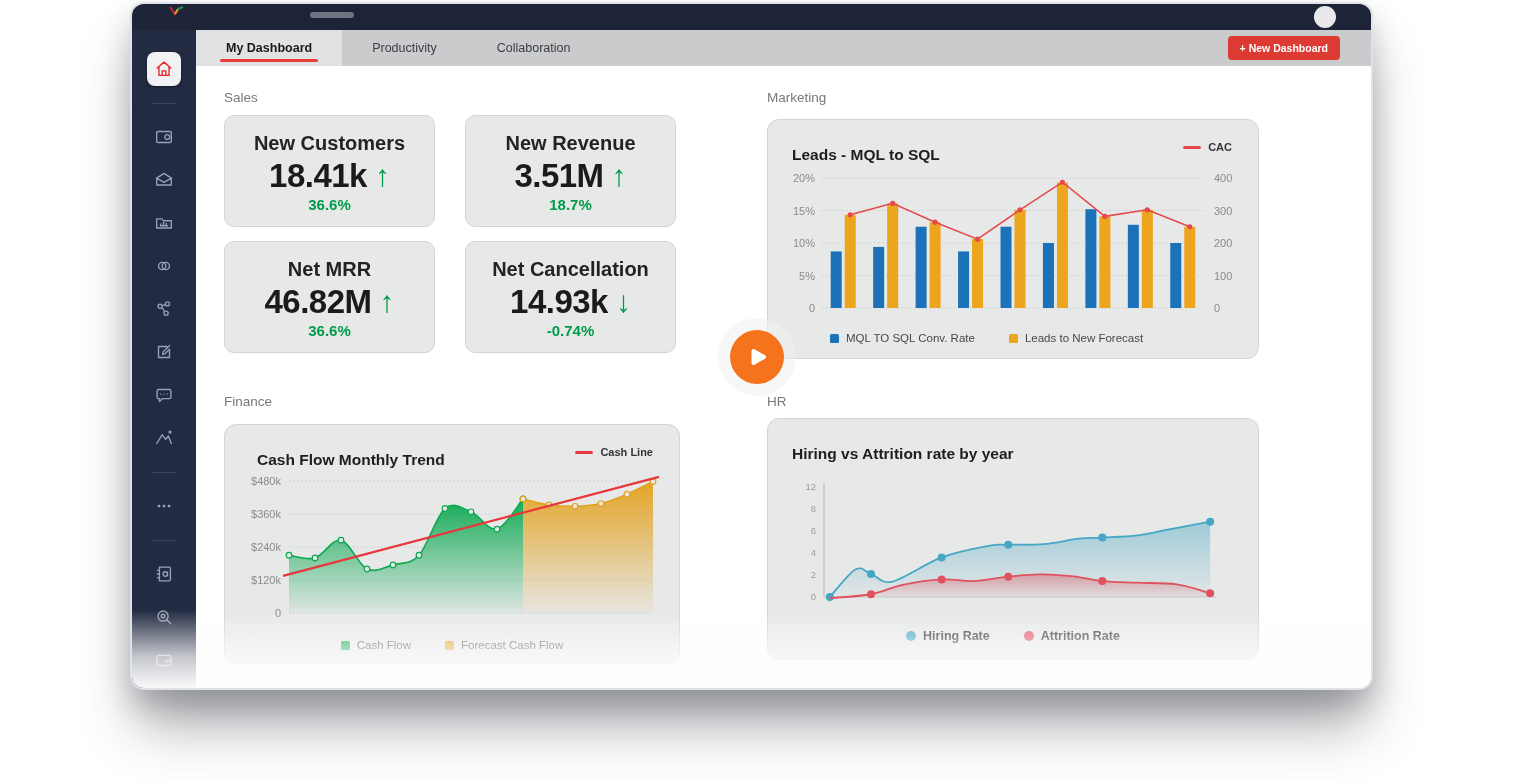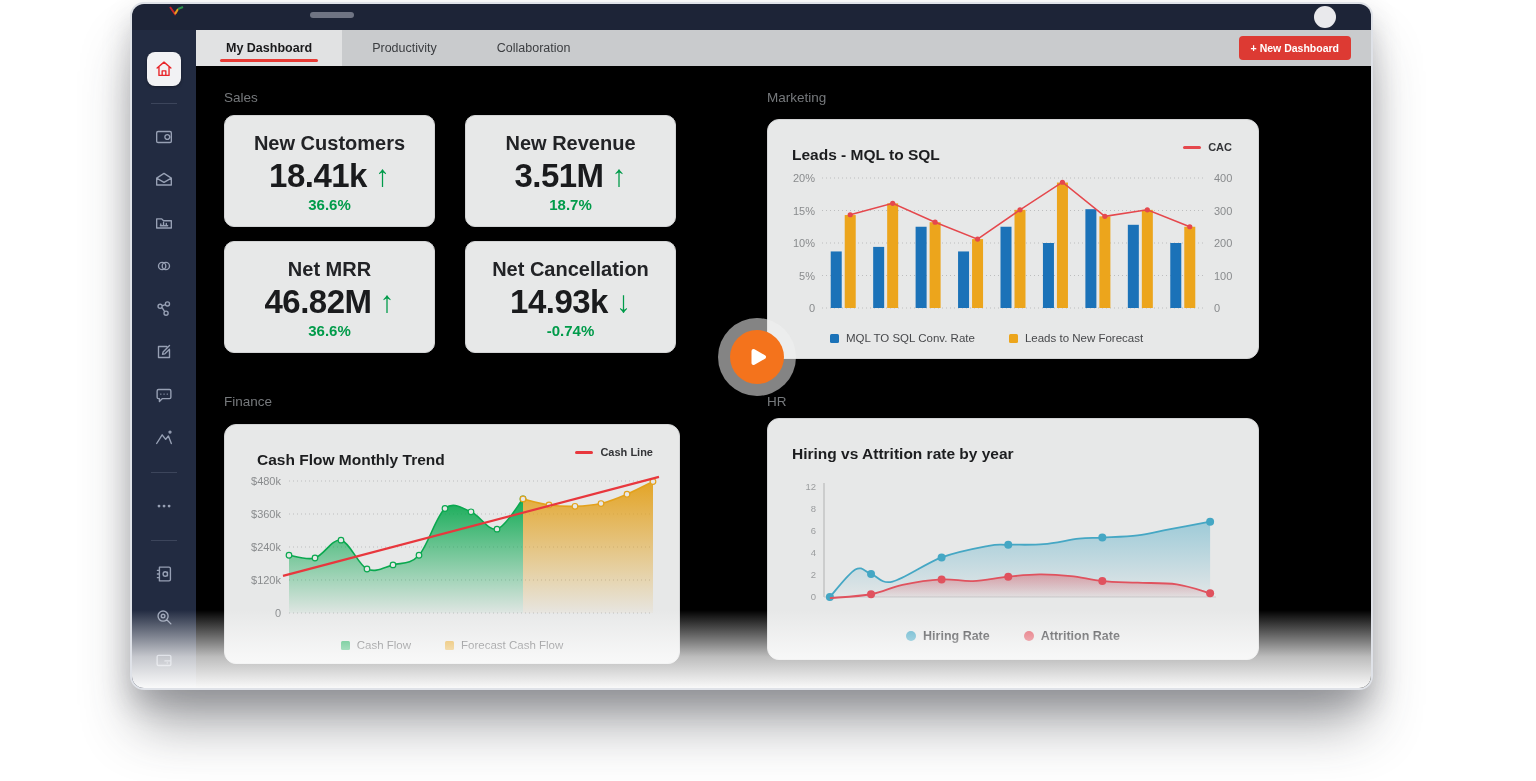--- a/index.html
+++ b/index.html
@@ -26,24 +26,24 @@
   .side-item svg { stroke:#97a0b4; }
   .side-item.active svg { stroke:#e8262a; }
   .side-div { width:26px; height:1px; background:#3c455b; margin:8px 0 16px 0; }
 
   
   .main { position:absolute; left:64px; top:26px; right:0; bottom:0; }
   .tabstrip { position:absolute; left:0; top:0; right:0; height:36px; background:#c9cbcd; display:flex; align-items:stretch; }
   .tab { position:relative; padding:0 30px; display:flex; align-items:center; font-size:12.5px; color:#3b3d40; cursor:pointer; }
   .tab.active { background:#e1e2e3; font-weight:bold; color:#19191b; }
   .tab.active::after { content:""; position:absolute; left:24px; right:24px; bottom:4px; height:3px; border-radius:2px; background:#e83b35; }
-  .new-dash-btn { position:absolute; right:20px; top:6px; height:24px; padding:0 12px; border:none; border-radius:4px;
+  .new-dash-btn { position:absolute; right:31px; top:6px; height:24px; padding:0 12px; border:none; border-radius:4px;
     background:#dd3a33; color:#ffffff; font-size:10.5px; font-weight:bold; cursor:pointer; font-family:inherit; }
 
-  .content { position:absolute; left:0; top:36px; right:0; bottom:0; background:#000000; }
+  .content { position:absolute; left:0; top:36px; right:0; bottom:0; background:#ffffff; }
   .section-label { position:absolute; font-size:13.5px; color:#76797c; }
 
   
   .kpi-grid { position:absolute; left:28px; top:49px; width:454px; display:grid;
     grid-template-columns:211px 211px; grid-auto-rows:112px; column-gap:30px; row-gap:14px; }
   .kpi-card { background:#e7e8e8; border:1px solid #d3d4d5; border-radius:10px; text-align:center;
     display:flex; flex-direction:column; justify-content:center; padding-top:2px; }
   .kpi-title { font-size:20px; font-weight:bold; color:#222326; }
   .kpi-value-row { display:flex; align-items:center; justify-content:center; gap:8px; margin:2px 0 1px 0; }
   .kpi-value { font-size:33px; font-weight:bold; color:#1a1b1d; letter-spacing:-0.5px; }

